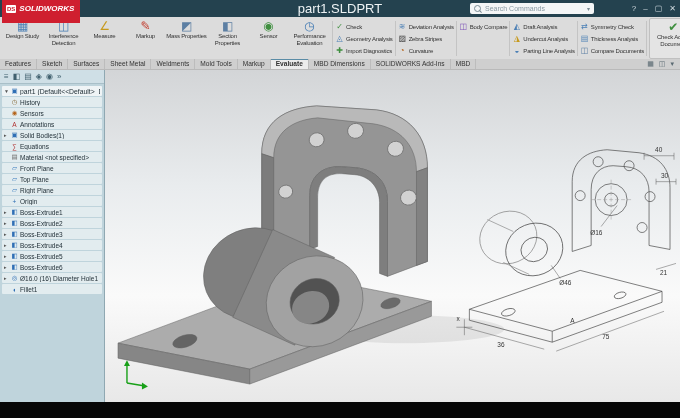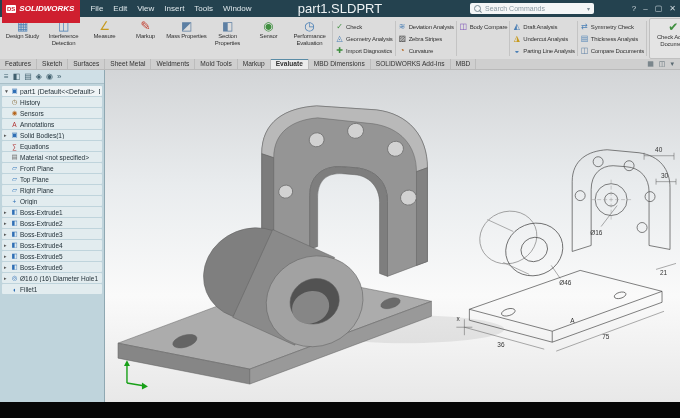--- a/index.html
+++ b/index.html
@@ -79,29 +79,20 @@
 </head>
 <body>
 
 <div class="app">
 
   <div class="titlebar">
     <div class="logo">
       <span class="ds">DS</span>
       <span>SOLIDWORKS</span>
     </div>
-    <div class="menus">
-
-    <div class="menu-item"><span>File</span></div>
-        <div class="menu-item"><span>Edit</span></div>
-        <div class="menu-item"><span>View</span></div>
-        <div class="menu-item"><span>Insert</span></div>
-        <div class="menu-item"><span>Tools</span></div>
-        <div class="menu-item"><span>Window</span></div>
-      </div>
     <div class="doc-title">part1.SLDPRT</div>
     <div class="search">
       <span class="mag"></span>
       <span>Search Commands</span>
       <span class="chev">▾</span>
     </div>
     <div class="win-icons">
 
     <span><span>?</span></span>
         <span><span>–</span></span>

